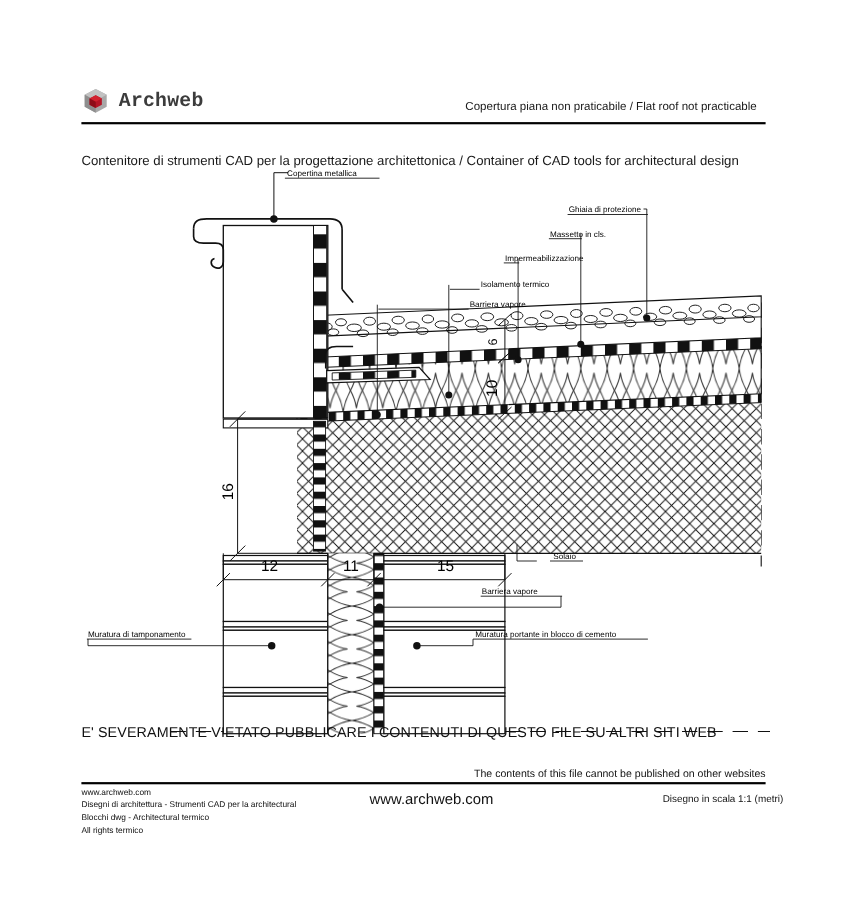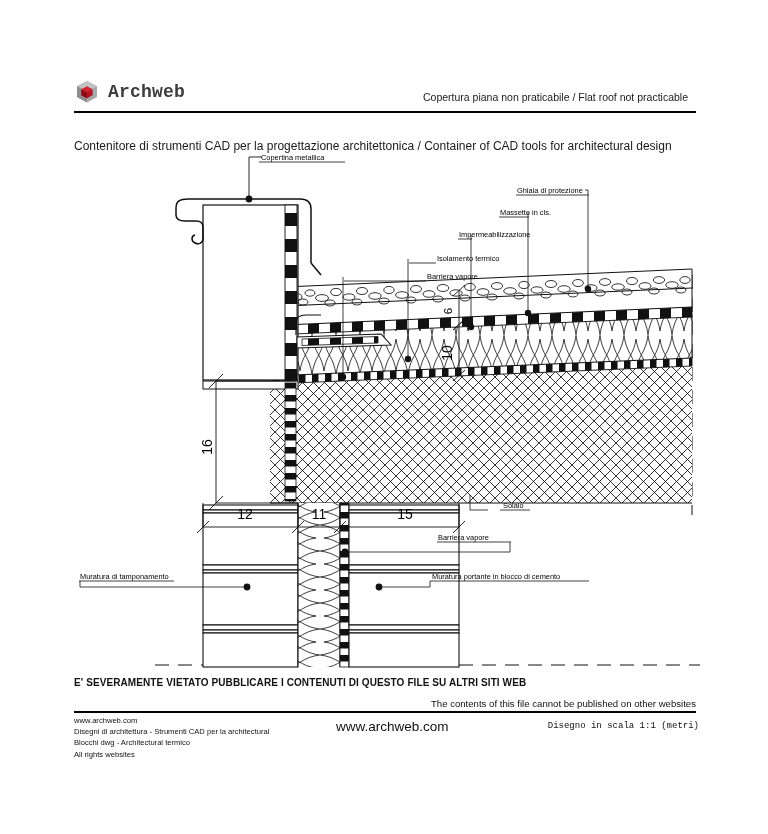--- a/index.html
+++ b/index.html
@@ -55,26 +55,25 @@
 
   
   #drawing {
     position: absolute;
     left: 0; top: 135px;
     width: 768px; height: 560px;
   }
   #drawing svg { display: block; }
   #footer-warn-it {
     position: absolute;
-    left: 74px; top: 677px;
-    font-size: 10px;
+    left: 74px; top: 658px;
+    font-size: 13px;
     letter-spacing: .1px;
     color: #111;
     white-space: nowrap;
-    font-weight: bold;
   }
   #footer-warn-en {
     position: absolute;
     right: 72px; top: 698px;
     font-size: 9.6px;
     color: #111;
     white-space: nowrap;
   }
   #footer-rule-bottom {
     position: absolute;
@@ -91,25 +90,24 @@
   }
   #footer-site {
     position: absolute;
     left: 336px; top: 719px;
     font-size: 13.5px;
     color: #111;
     white-space: nowrap;
   }
   #footer-scale {
     position: absolute;
-    right: 69px; top: 721px;
+    right: 56px; top: 721px;
     font-size: 9px;
     color: #111;
     white-space: nowrap;
-    font-family: Liberation Mono, monospace;
   }
 
   .lbl {
     font-family: "Liberation Sans", sans-serif;
     font-size: 7.4px;
     fill: #000;
   }
   .dimnum {
     font-family: "Liberation Sans", sans-serif;
     font-size: 14px;
@@ -456,19 +454,19 @@
   </div>
 
   <div id="footer-warn-it">E' SEVERAMENTE VIETATO PUBBLICARE I CONTENUTI DI QUESTO FILE SU ALTRI SITI WEB</div>
   <div id="footer-warn-en">The contents of this file cannot be published on other websites</div>
   <div id="footer-rule-bottom"></div>
 
   <div id="footer-left-block">
     <div>www.archweb.com</div>
     <div>Disegni di architettura - Strumenti CAD  per la architectural</div>
     <div>Blocchi dwg - Architectural termico</div>
-    <div>All rights websites</div>
+    <div>All rights termico</div>
   </div>
 
   <div id="footer-site">www.archweb.com</div>
   <div id="footer-scale">Disegno in scala 1:1 (metri)</div>
 
 </div>
 
 </body></html>

